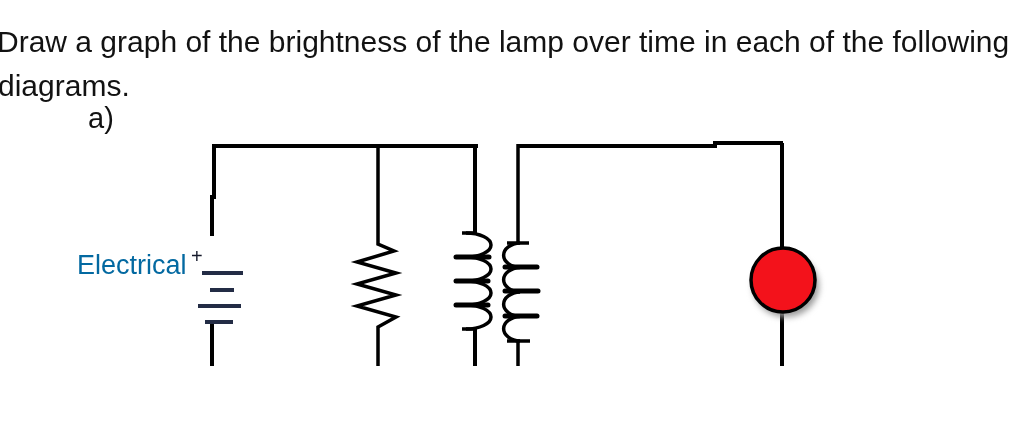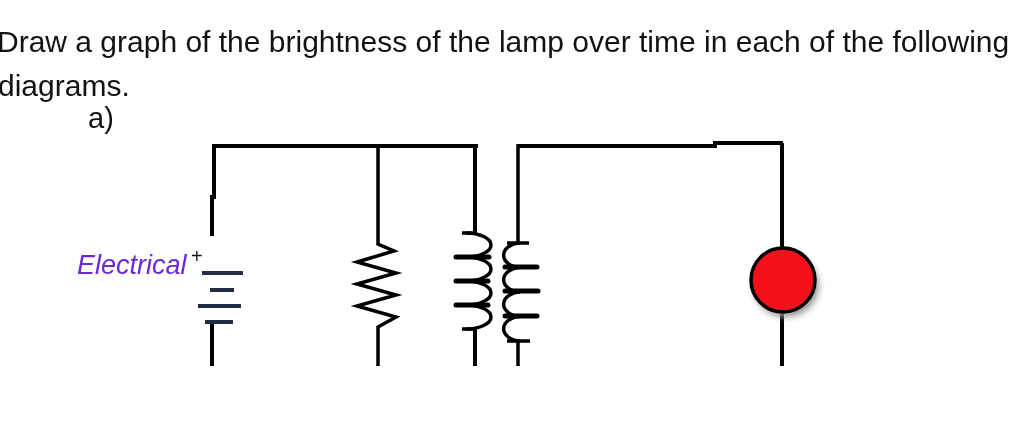--- a/index.html
+++ b/index.html
@@ -25,23 +25,22 @@
     position: absolute;
     left: 88px; top: 104px;
     font-size: 29px;
     line-height: 1;
     color: #121212;
   }
   .src-line {
     position: absolute;
     font-size: 27px;
     line-height: 1;
-    color: #6d28d9;
+    color: #0369a1;
     white-space: nowrap;
-    font-style: italic;
   }
   .src1 { left: 77px; top: 252px; }
   .src2 { left: 103px; top: 284px; }
   .plus-sign {
     position: absolute;
     left: 191px; top: 246px;
     font-size: 20px;
     line-height: 1;
     color: #15192b;
   }

